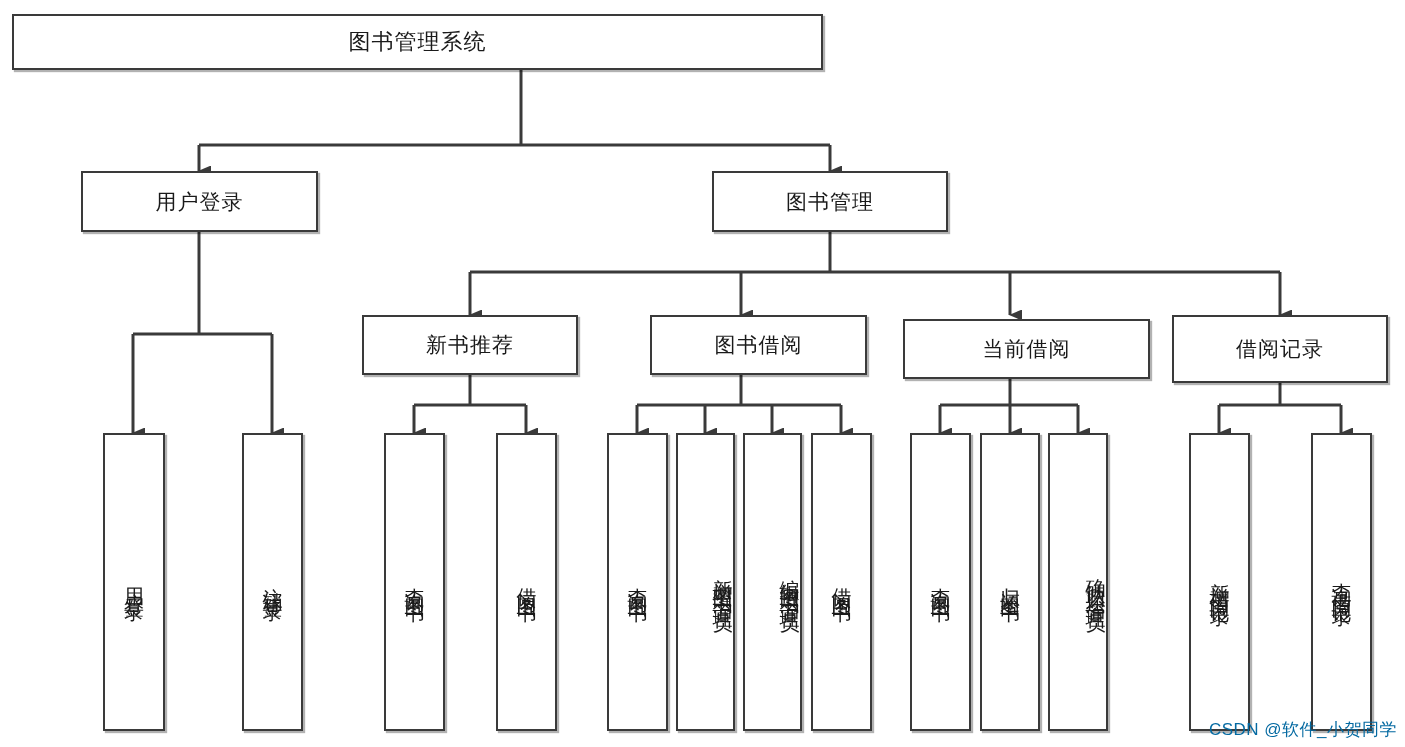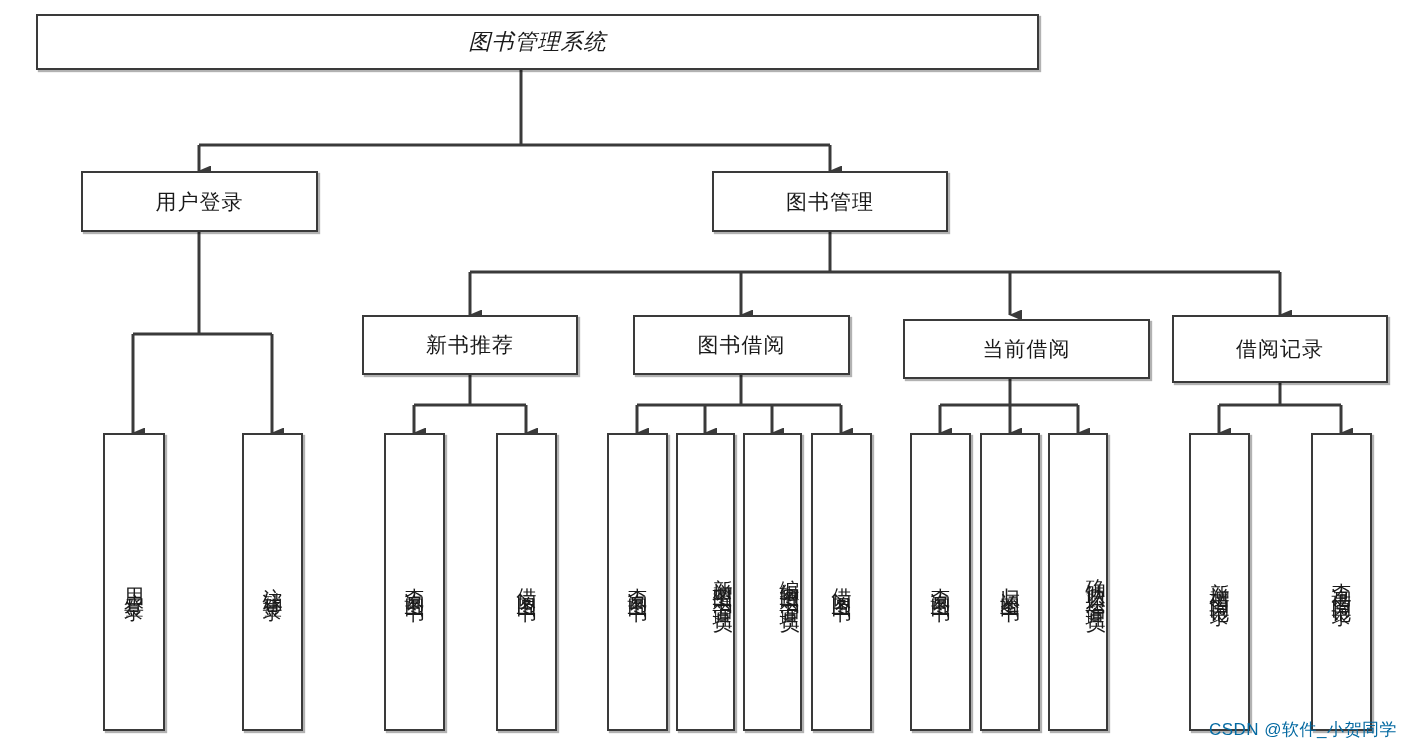--- a/index.html
+++ b/index.html
@@ -119,35 +119,35 @@
       <path d="M1010,405 L1010,433" marker-end="url(#arw)"></path>
       <path d="M1078,405 L1078,433" marker-end="url(#arw)"></path>
 
       <path d="M1280,375 L1280,405"></path>
       <path d="M1219,405 L1341,405"></path>
       <path d="M1219,405 L1219,433" marker-end="url(#arw)"></path>
       <path d="M1341,405 L1341,433" marker-end="url(#arw)"></path>
     </g>
   </svg>
 
-  <div class="node root horiz" style="left:36px; top:14px; width:1003px; height:56px;font-style:italic;">
+  <div class="node root horiz" style="left:12px; top:14px; width:811px; height:56px;">
     <span class="node-label">图书管理系统</span>
   </div>
 
   <div class="node horiz" style="left:81px; top:171px; width:237px; height:61px;">
     <span class="node-label">用户登录</span>
   </div>
   <div class="node horiz" style="left:362px; top:315px; width:216px; height:60px;">
     <span class="node-label">新书推荐</span>
   </div>
 
   <div class="node horiz" style="left:712px; top:171px; width:236px; height:61px;">
     <span class="node-label">图书管理</span>
   </div>
-  <div class="node horiz" style="left:633px; top:315px; width:217px; height:60px;">
+  <div class="node horiz" style="left:650px; top:315px; width:217px; height:60px;">
     <span class="node-label">图书借阅</span>
   </div>
   <div class="node horiz" style="left:903px; top:319px; width:247px; height:60px;">
     <span class="node-label">当前借阅</span>
   </div>
   <div class="node horiz" style="left:1172px; top:315px; width:216px; height:68px;">
     <span class="node-label">借阅记录</span>
   </div>
 
   <div class="node leaf centered" style="left:103px; top:433px; width:62px; height:298px;">

